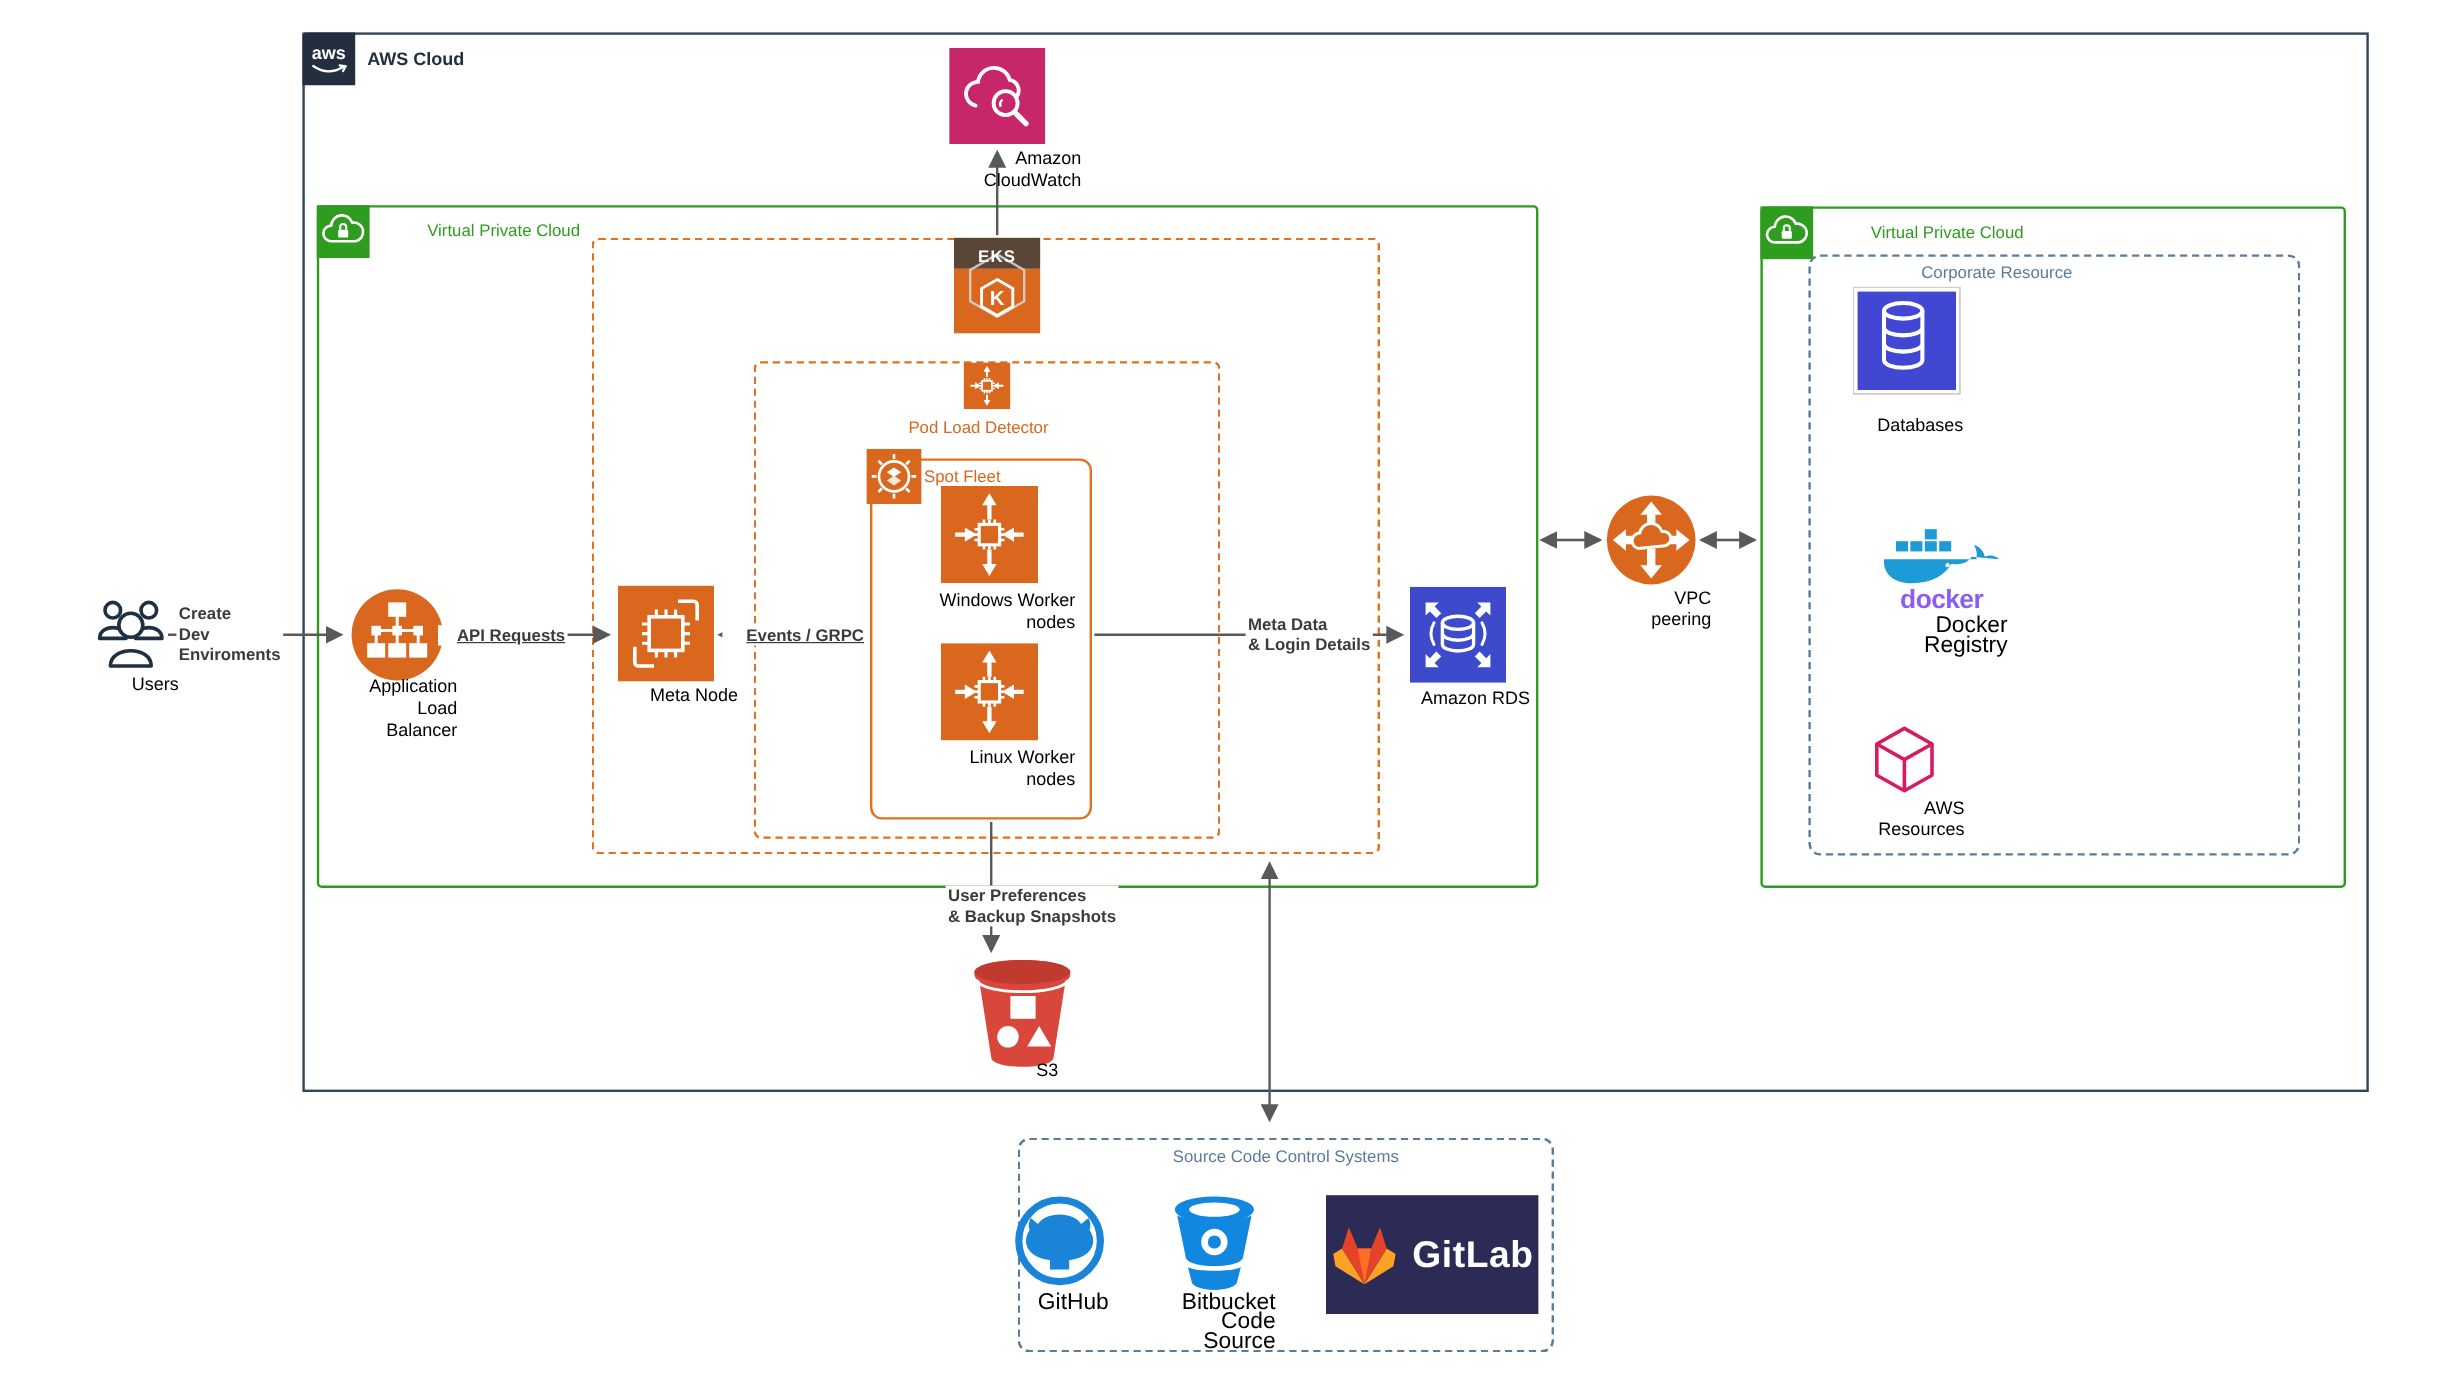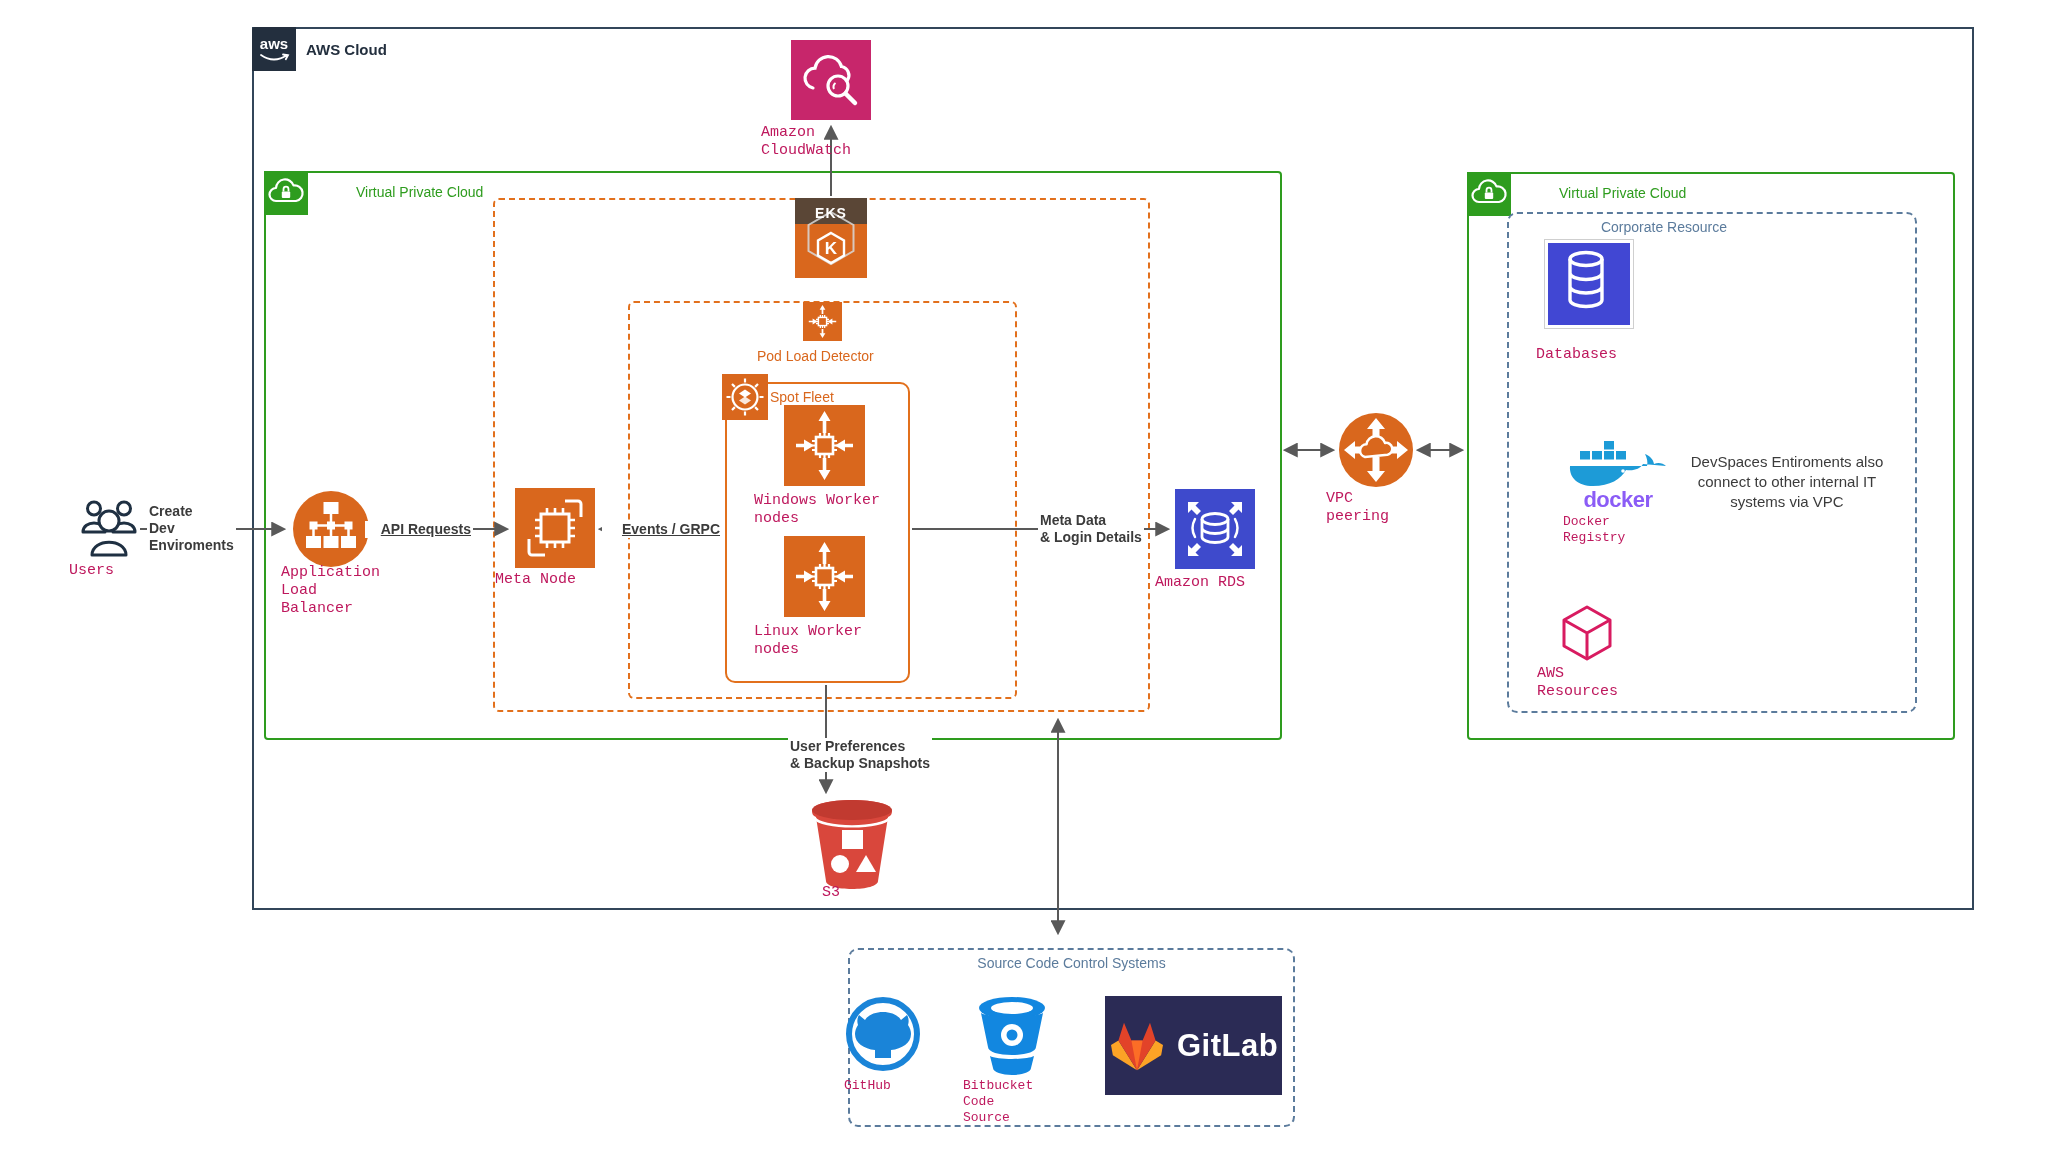--- a/index.html
+++ b/index.html
@@ -9,23 +9,23 @@
   .box{position:absolute;box-sizing:border-box;background:transparent;}
   .aws-cloud{border:2px solid #32465A;}
   .vpc{border:2px solid #2E9C1E;border-radius:4px;}
   .dash-orange{border:2px dashed #E2701C;border-radius:6px;}
   .dash-blue{border:2px dashed #5B7B9C;border-radius:10px;}
   .spot-box{border:2px solid #E2701C;border-radius:10px;}
   .corner-icon{position:absolute;display:flex;align-items:center;justify-content:center;}
   .hdr-label{position:absolute;font-size:15px;color:#232F3E;white-space:nowrap;}
   .vpc-label{position:absolute;font-size:14px;color:#2E9C1E;white-space:nowrap;margin-left:38px;}
   .blue-label{position:absolute;font-size:14px;color:#5B7B9C;text-align:center;}
-  .caption{position:absolute;font-size:15px;color:#be185d;text-align:left;
-           white-space:pre-line;line-height:18px;font-family:Liberation Mono, monospace;}
-  .caption-sm{font-size:13px;line-height:16px;}
+  .caption{position:absolute;font-size:15px;color:#000000;text-align:right;
+           white-space:pre-line;line-height:18px;}
+  .caption-sm{font-size:19px;line-height:16px;}
   .orange-label{position:absolute;font-size:14px;color:#D9671D;white-space:nowrap;}
   .edge-label{position:absolute;font-size:14px;font-weight:bold;color:#3B3B3B;
               background:#ffffff;white-space:pre-line;line-height:17px;padding:0 2px;}
   .edge-center{text-align:right;text-decoration:underline;}
   .note{position:absolute;font-size:15px;color:#3B3B3B;text-align:center;
         white-space:pre-line;line-height:20px;}
   .node{position:absolute;}
   svg{display:block;}
   .conn{position:absolute;left:0;top:0;pointer-events:none;}
   .dbwrap{background:#4147D3;border:3px solid #fff;box-shadow:0 0 0 1px #cfcfcf;}
@@ -275,23 +275,20 @@
         <rect x="36" y="11" width="10" height="8.5"></rect>
         <rect x="48" y="11" width="10" height="8.5"></rect>
         <path d="M98 26 c-3 -3 -8 -4 -12 -2 c-1 -5 -4 -8 -9 -10 c2 4 3 8 2 12 L2 26 c-1 12 8 20 23 20 c17 0 28 -7 33 -16 c8 1 14 -1 17 -6 z"></path>
       </g>
       <circle cx="55" cy="31" r="1.8" fill="#ffffff"></circle>
     </svg>
     <div class="docker-word">docker</div>
   </div>
   <div class="caption caption-sm" style="left:1563px;top:514px;width:110px;">Docker Registry</div>
 
-  <div class="note" style="left:1677px;top:452px;width:220px;">DevSpaces Entiroments also
-connect to other internal IT
-systems via VPC</div>
 
   <div class="node" style="left:1561px;top:604px;">
     <svg width="52" height="58" viewBox="0 0 52 58">
       <polygon points="26,3 49,16 49,42 26,55 3,42 3,16" stroke="#D81B60" stroke-width="3" fill="none" stroke-linejoin="round"></polygon>
       <path d="M3 16 L26 29 L49 16 M26 29 V55" stroke="#D81B60" stroke-width="3" fill="none" stroke-linejoin="round"></path>
     </svg>
   </div>
   <div class="caption" style="left:1537px;top:665px;width:100px;">AWS
 Resources</div>
 

